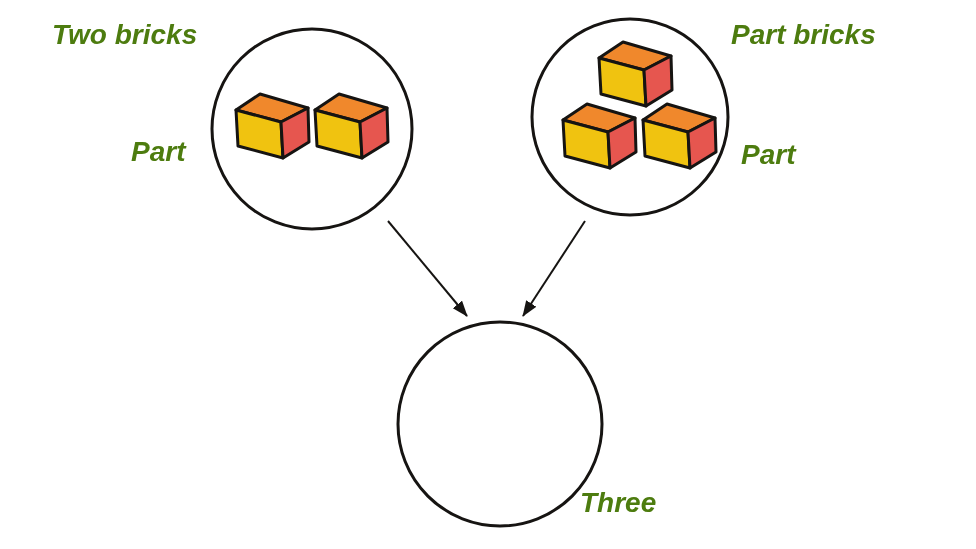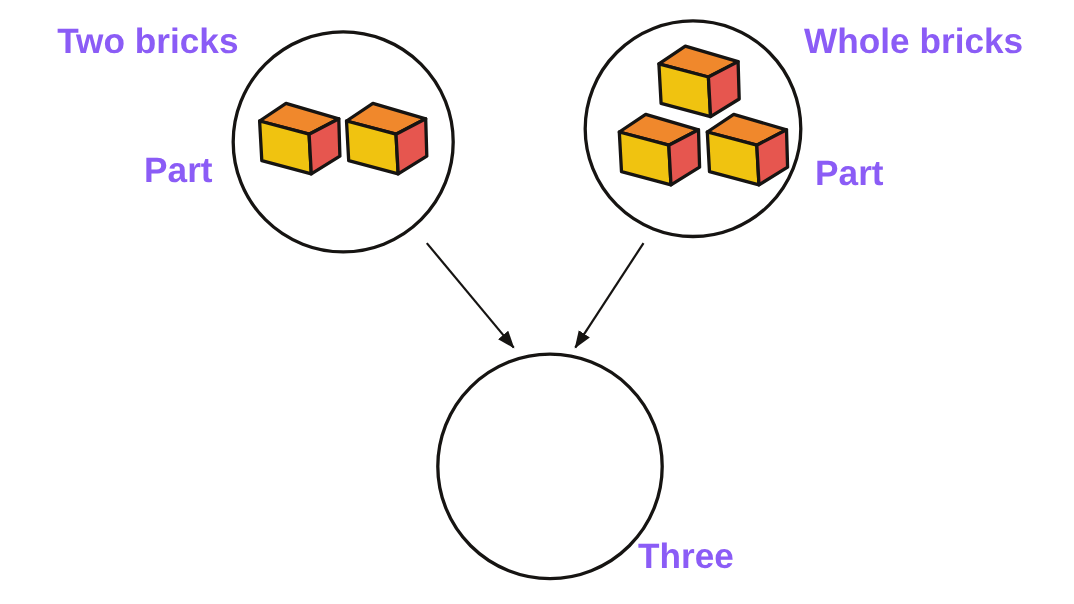--- a/index.html
+++ b/index.html
@@ -8,25 +8,26 @@
     width: 976px;
     height: 549px;
     background: #ffffff;
     overflow: hidden;
     font-family: "Liberation Sans", sans-serif;
   }
   .stage svg.canvas { position: absolute; left: 0; top: 0; }
   .lbl {
     position: absolute;
     font-weight: 700;
-    font-size: 32px;
+    font-size: 28px;
     line-height: 1;
-    color: #8b5cf6;
+    color: #4d7c0f;
     white-space: nowrap;
     letter-spacing: 0px;
+    font-style: italic;
   }
   .lbl-two-bricks   { left: 52px;  top: 21px;  }
   .lbl-three-bricks { left: 731px; top: 21px;  }
   .lbl-part-left    { left: 131px; top: 138px; }
   .lbl-part-right   { left: 741px; top: 141px; }
   .lbl-whole        { left: 580px; top: 489px; }
 </style>
 </head>
 <body>
 
@@ -58,21 +59,21 @@
 
     <g>
       <use href="#brick" x="597" y="42"></use>
       <use href="#brick" x="561" y="104"></use>
       <use href="#brick" x="641" y="104"></use>
     </g>
   </svg>
 
   <div class="lbl lbl-two-bricks">Two bricks</div>
 
-  <div class="lbl lbl-three-bricks">Whole bricks</div>
+  <div class="lbl lbl-three-bricks">Part bricks</div>
 
   <div class="lbl lbl-part-left">Part</div>
 
   <div class="lbl lbl-part-right">Part</div>
 
   <div class="lbl lbl-whole">Three</div>
 
 </div>
 
 </body></html>

